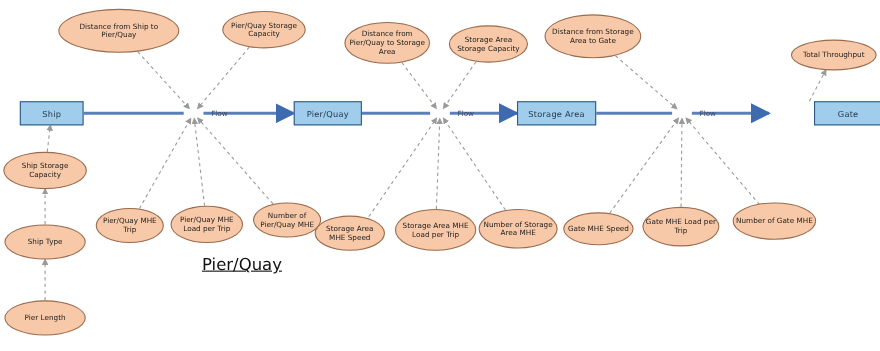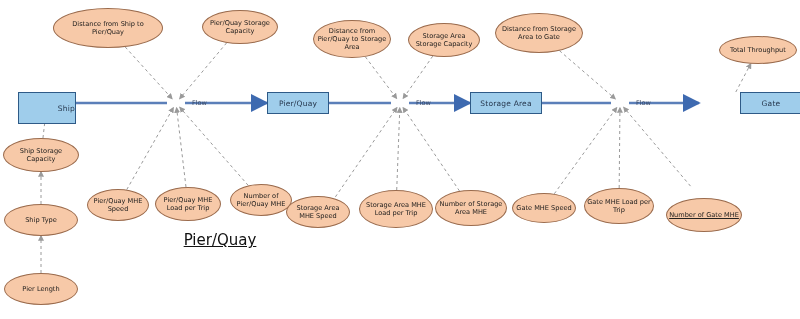--- a/index.html
+++ b/index.html
@@ -116,21 +116,21 @@
         <line x1="459.46974653008516" y1="190.94821669942175" x2="403.16499563818434" y2="107.6806273522444" stroke="#9A9A9A" stroke-width="1" stroke-dasharray="3,3" marker-end="url(#arrowDash)"></line>
         <line x1="559.4824203618174" y1="50.700857102805145" x2="615.1331816781785" y2="98.79410762311723" stroke="#9A9A9A" stroke-width="1" stroke-dasharray="3,3" marker-end="url(#arrowDash)"></line>
         <line x1="554.2814830319924" y1="193.79531949527376" x2="616.6422546887893" y2="107.63899023259368" stroke="#9A9A9A" stroke-width="1" stroke-dasharray="3,3" marker-end="url(#arrowDash)"></line>
         <line x1="619.1747551031834" y1="188.00022437210436" x2="619.951457016792" y2="107.99992727042108" stroke="#9A9A9A" stroke-width="1" stroke-dasharray="3,3" marker-end="url(#arrowDash)"></line>
         <line x1="690.5145990608166" y1="186.10649175024818" x2="623.8374527072325" y2="107.52271211923824" stroke="#9A9A9A" stroke-width="1" stroke-dasharray="3,3" marker-end="url(#arrowDash)"></line>
         <line x1="735.811320754717" y1="92" x2="750.7332961201599" y2="63.75483234398297" stroke="#9A9A9A" stroke-width="1" stroke-dasharray="3,3" marker-end="url(#arrowDash)"></line>
       </g>
   </svg>
 
   <div id="boxes">
-      <div class="node-box" style="left: 18px; top: 92px; width: 58px; height: 32px; justify-content: flex-end;">
+      <div class="node-box" style="left: 18px; top: 92px; width: 58px; height: 22px;">
         <span>Ship</span>
       </div>
       <div class="node-box" style="left: 267px; top: 92px; width: 62px; height: 22px;">
         <span>Pier/Quay</span>
       </div>
       <div class="node-box" style="left: 470px; top: 92px; width: 72px; height: 22px;">
         <span>Storage Area</span>
       </div>
       <div class="node-box" style="left: 699px; top: 92px; width: 62px; height: 22px; margin-left: 41px;">
         <span>Gate</span>
@@ -158,21 +158,21 @@
       <div class="node-ellipse" style="left: 3px; top: 138px; width: 76px; height: 34px;">
         <span>Ship Storage Capacity</span>
       </div>
       <div class="node-ellipse" style="left: 4px; top: 204px; width: 74px; height: 32px;">
         <span>Ship Type</span>
       </div>
       <div class="node-ellipse" style="left: 4px; top: 273px; width: 74px; height: 32px; text-align: center;">
         <span>Pier Length</span>
       </div>
       <div class="node-ellipse" style="left: 87px; top: 189px; width: 62px; height: 32px;">
-        <span>Pier/Quay MHE Speed</span>
+        <span>Pier/Quay MHE Trip</span>
       </div>
       <div class="node-ellipse" style="left: 155px; top: 187px; width: 66px; height: 34px;">
         <span>Pier/Quay MHE Load per Trip</span>
       </div>
       <div class="node-ellipse" style="left: 230px; top: 184px; width: 62px; height: 32px;">
         <span>Number of Pier/Quay MHE</span>
       </div>
       <div class="node-ellipse" style="left: 286px; top: 196px; width: 64px; height: 32px;">
         <span>Storage Area MHE Speed</span>
       </div>
@@ -181,21 +181,21 @@
       </div>
       <div class="node-ellipse" style="left: 435px; top: 190px; width: 72px; height: 36px;">
         <span>Number of Storage Area MHE</span>
       </div>
       <div class="node-ellipse" style="left: 512px; top: 193px; width: 64px; height: 30px;">
         <span>Gate MHE Speed</span>
       </div>
       <div class="node-ellipse" style="left: 584px; top: 188px; width: 70px; height: 36px;">
         <span>Gate MHE Load per Trip</span>
       </div>
-      <div class="node-ellipse" style="left: 666px; top: 198px; width: 76px; height: 34px; text-decoration: underline;">
+      <div class="node-ellipse" style="left: 666px; top: 184px; width: 76px; height: 34px;">
         <span>Number of Gate MHE</span>
       </div>
     </div>
   <div id="flow-labels">
       <div class="flow-label" style="left: 168px; top: 99px;">Flow</div>
       <div class="flow-label" style="left: 392px; top: 99px;">Flow</div>
       <div class="flow-label" style="left: 612px; top: 99px;">Flow</div>
     </div>
 
   <div class="group-title" id="group-title" style="left: 155px; top: 232px; width: 130px;">

